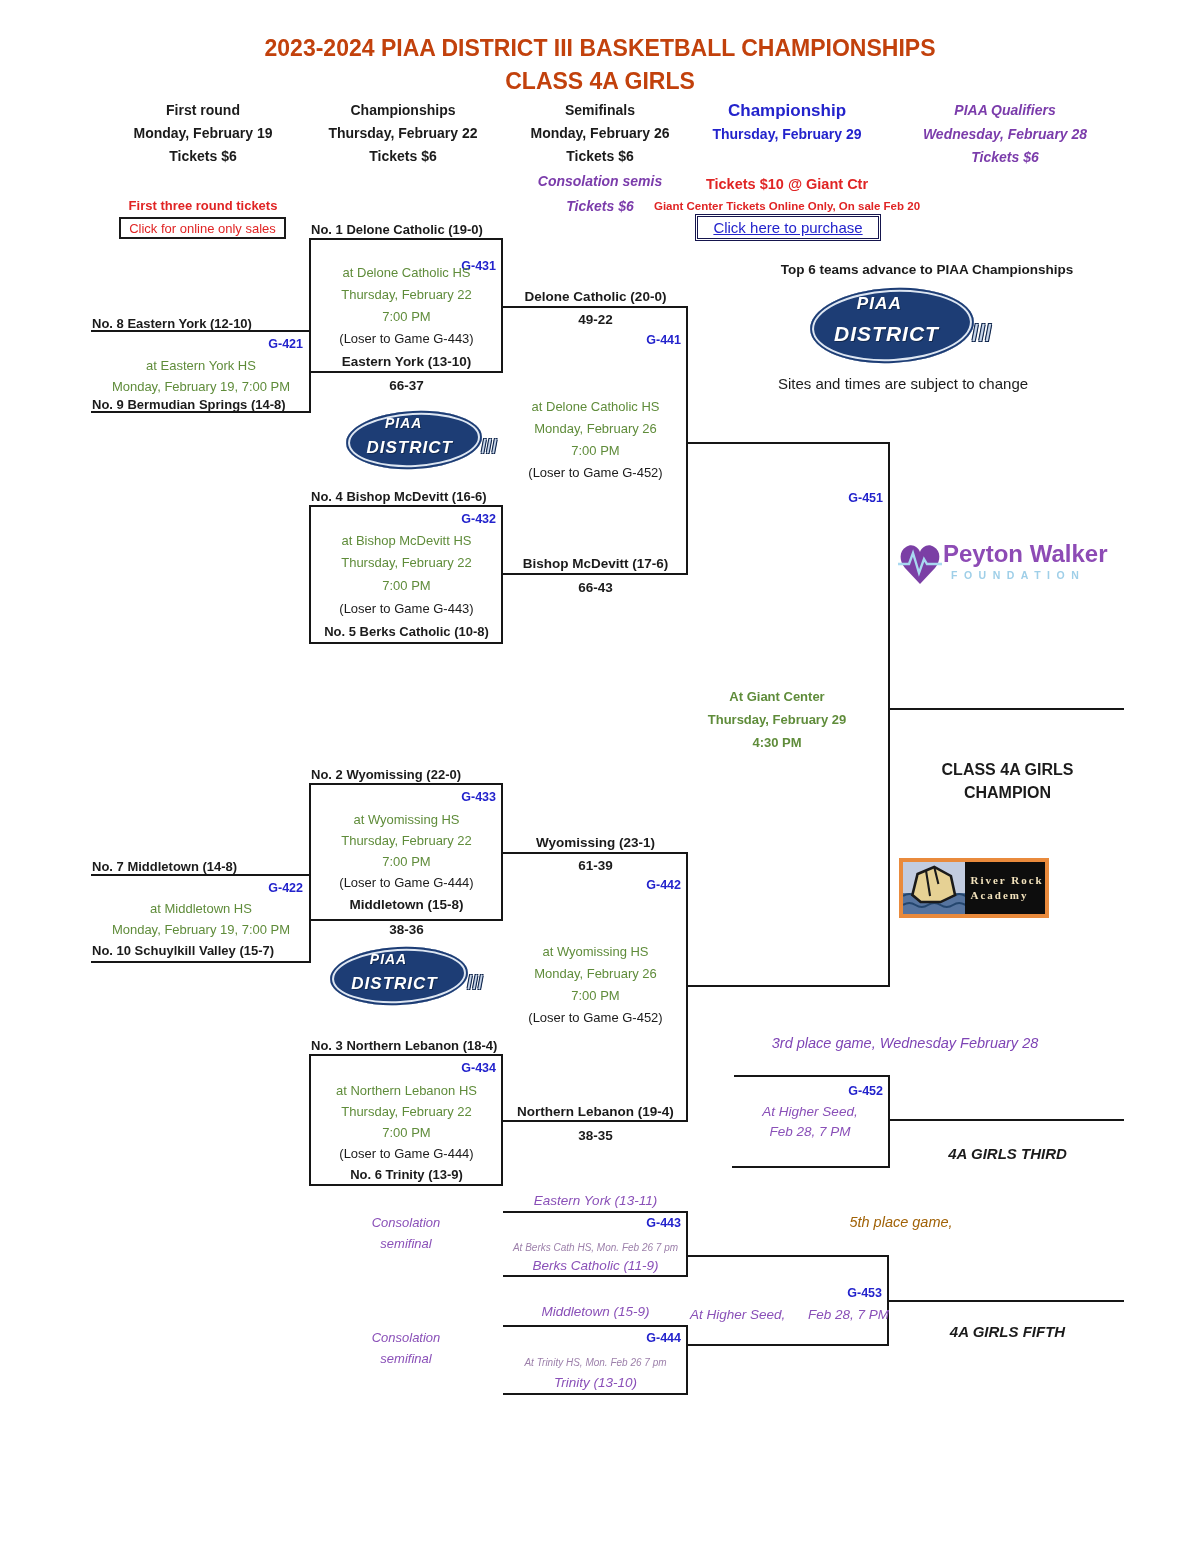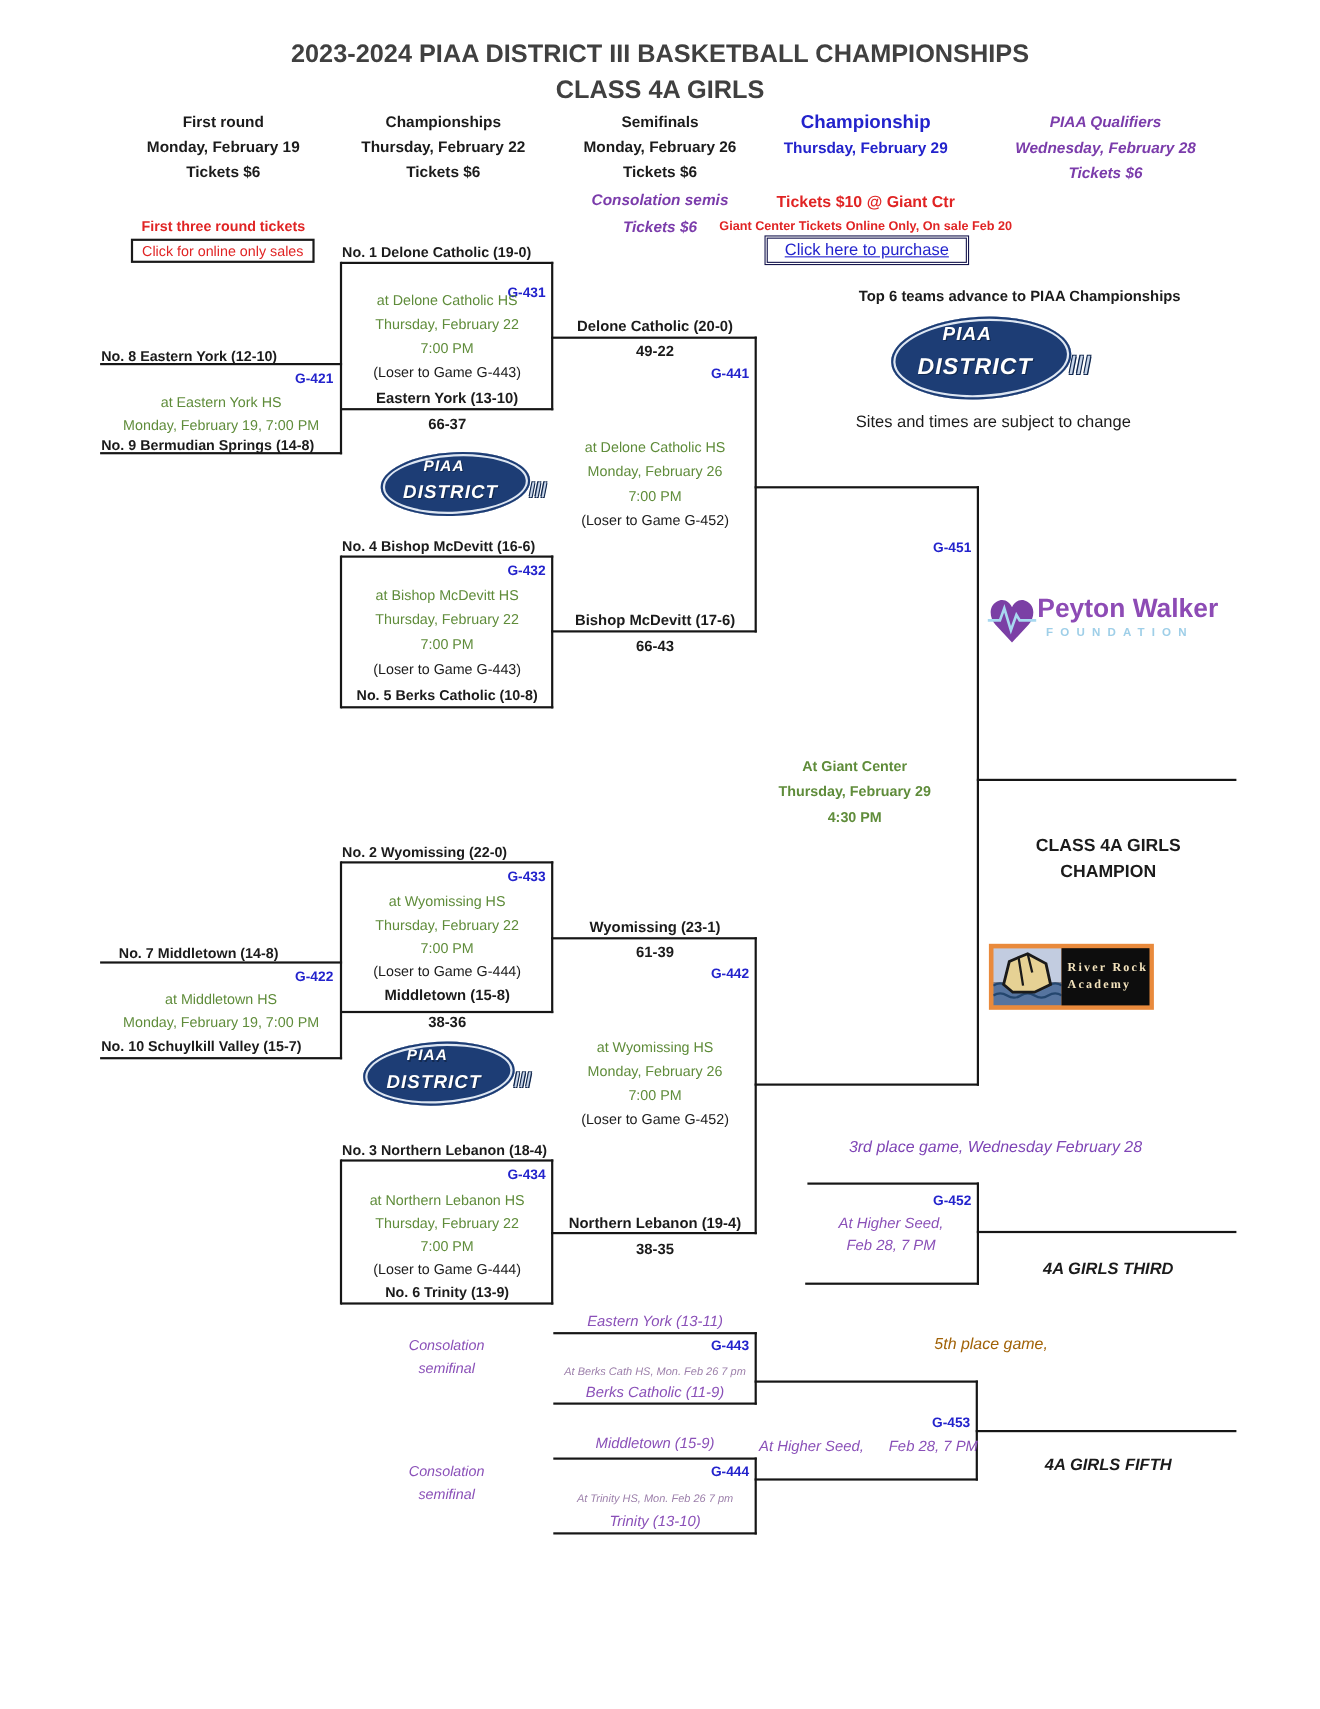--- a/index.html
+++ b/index.html
@@ -3,21 +3,21 @@
 <meta charset="utf-8">
 <style>
   html,body{margin:0;padding:0;background:#ffffff;}
   .sheet{position:relative;width:1200px;height:1554px;background:#fff;
          font-family:"Liberation Sans",sans-serif;color:#1b1b1b;overflow:hidden;}
   .t{position:absolute;font-size:13px;line-height:1.12;white-space:nowrap;}
   .c{text-align:center;}
   .r{text-align:right;}
   .b{font-weight:bold;}
   .i{font-style:italic;}
-  .navy{color:#404040;}
+  .navy{color:#c2410c;}
   .blue{color:#2323cc;}
   .red{color:#e02424;}
   .purple{color:#8a50b8;}
   .purpledk{color:#7b3cab;}
   .mauve{color:#9d80ab;}
   .hl,.vl{position:absolute;background:#161616;}
   .hl{height:2px;}
   .vl{width:2px;}
   .code{font-size:12.5px;font-weight:bold;color:#2323cc;}
   .seed{font-size:13px;font-weight:bold;}
@@ -172,21 +172,21 @@
   <div class="t c" style="left:310px;top:602px;width:193px;">(Loser to Game G-443)</div>
   <div class="t c seed" style="left:310px;top:625px;width:193px;">No. 5 Berks Catholic (10-8)</div>
 
   <div class="t r code" style="left:705px;top:491px;width:178px;">G-451</div>
   <div class="t c b info" style="left:687px;top:690px;width:180px;">At Giant Center</div>
   <div class="t c b info" style="left:687px;top:713px;width:180px;">Thursday, February 29</div>
   <div class="t c b info" style="left:687px;top:736px;width:180px;">4:30 PM</div>
   <div class="t c b" style="left:900px;top:761px;width:215px;font-size:16px;">CLASS 4A GIRLS</div>
   <div class="t c b" style="left:900px;top:784px;width:215px;font-size:16px;">CHAMPION</div>
 
-  <div class="t seed" style="left:108px;top:860px;">No. 7 Middletown (14-8)</div>
+  <div class="t seed" style="left:92px;top:860px;">No. 7 Middletown (14-8)</div>
   <div class="t r code" style="left:99px;top:881px;width:204px;">G-422</div>
   <div class="t c info" style="left:91px;top:902px;width:220px;">at Middletown HS</div>
   <div class="t c info" style="left:91px;top:923px;width:220px;">Monday, February 19, 7:00 PM</div>
   <div class="t seed" style="left:92px;top:944px;">No. 10 Schuylkill Valley (15-7)</div>
 
   <div class="t seed" style="left:311px;top:768px;">No. 2 Wyomissing (22-0)</div>
   <div class="t r code" style="left:310px;top:790px;width:186px;">G-433</div>
   <div class="t c info" style="left:310px;top:813px;width:193px;">at Wyomissing HS</div>
   <div class="t c info" style="left:310px;top:834px;width:193px;">Thursday, February 22</div>
   <div class="t c info" style="left:310px;top:855px;width:193px;">7:00 PM</div>

